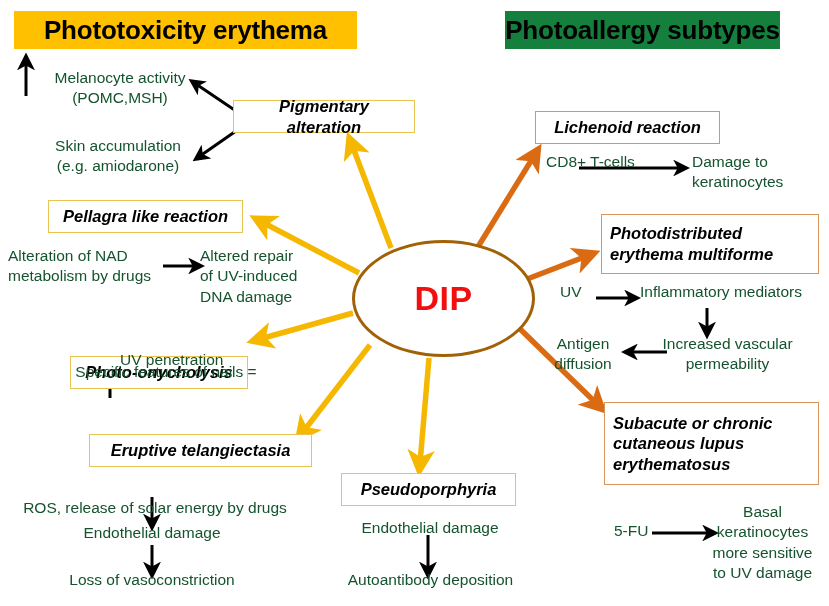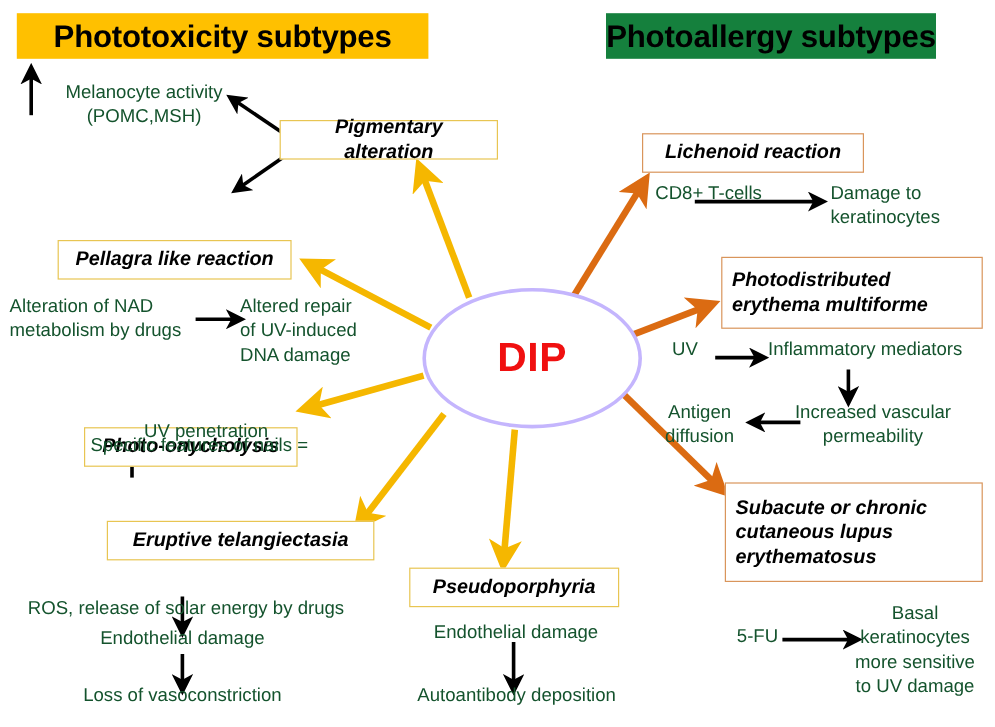--- a/index.html
+++ b/index.html
@@ -69,21 +69,21 @@
     color: #14532d;
     line-height: 1.32;
     white-space: pre-line;
   }
   .plain.center { text-align: center; }
   #dip-ellipse {
     position: absolute;
     left: 352px; top: 240px;
     width: 183px; height: 117px;
     box-sizing: border-box;
-    border: 3px solid #c4b5fd;
+    border: 3px solid #a16207;
     border-radius: 50%;
     background: #ffffff;
     display: flex;
     align-items: center;
     justify-content: center;
   }
   #dip-label {
     font-size: 34px;
     font-weight: bold;
     color: #F01010;
@@ -138,33 +138,35 @@
     <g stroke="#000000" stroke-width="3" fill="none" marker-end="url(#head-black-sm)">
       <line x1="26" y1="96" x2="26" y2="62"></line>
       <line x1="110" y1="398" x2="110" y2="372"></line>
       <line x1="152" y1="497" x2="152" y2="522"></line>
       <line x1="152" y1="545" x2="152" y2="570"></line>
       <line x1="428" y1="535" x2="428" y2="570"></line>
       <line x1="707" y1="308" x2="707" y2="330"></line>
     </g>
   </svg>
 
-  <div class="banner" id="banner-phototoxicity">Phototoxicity subtypes</div>
+  <div class="banner" id="banner-phototoxicity">Phototoxicity erythema</div>
 
   <div class="banner" id="banner-photoallergy">Photoallergy subtypes</div>
 
   <div id="dip-ellipse">
     <span id="dip-label">DIP</span>
   </div>
 
   <div class="node-box box-yellow" style="left:233px; top:100px; width:182px; height:33px;">Pigmentary alteration</div>
 
   <div class="plain center" style="left:30px; top:68px; width:180px;">Melanocyte activity
 (POMC,MSH)</div>
 
+  <div class="plain center" style="left:28px; top:136px; width:180px;">Skin accumulation
+(e.g. amiodarone)</div>
 
   <div class="node-box box-yellow" style="left:48px; top:200px; width:195px; height:33px;">Pellagra like reaction</div>
 
   <div class="plain" style="left:8px; top:246px; width:165px;">Alteration of NAD
 metabolism by drugs</div>
 
   <div class="plain" style="left:200px; top:246px; width:140px;">Altered repair
 of UV-induced
 DNA damage</div>
 

